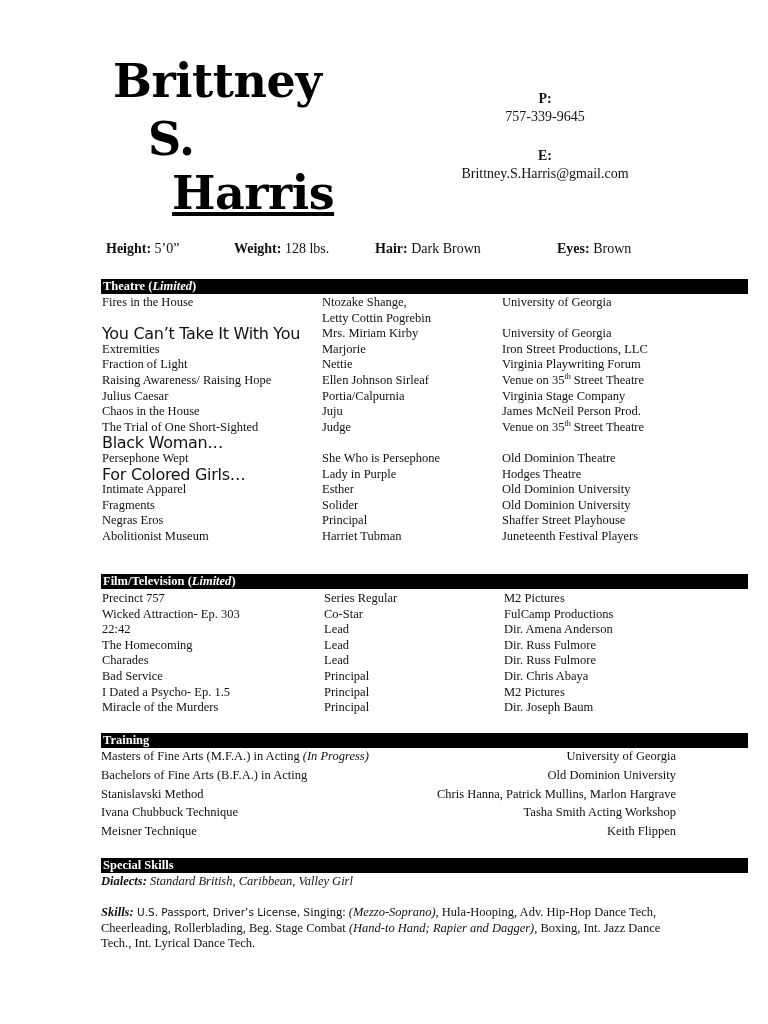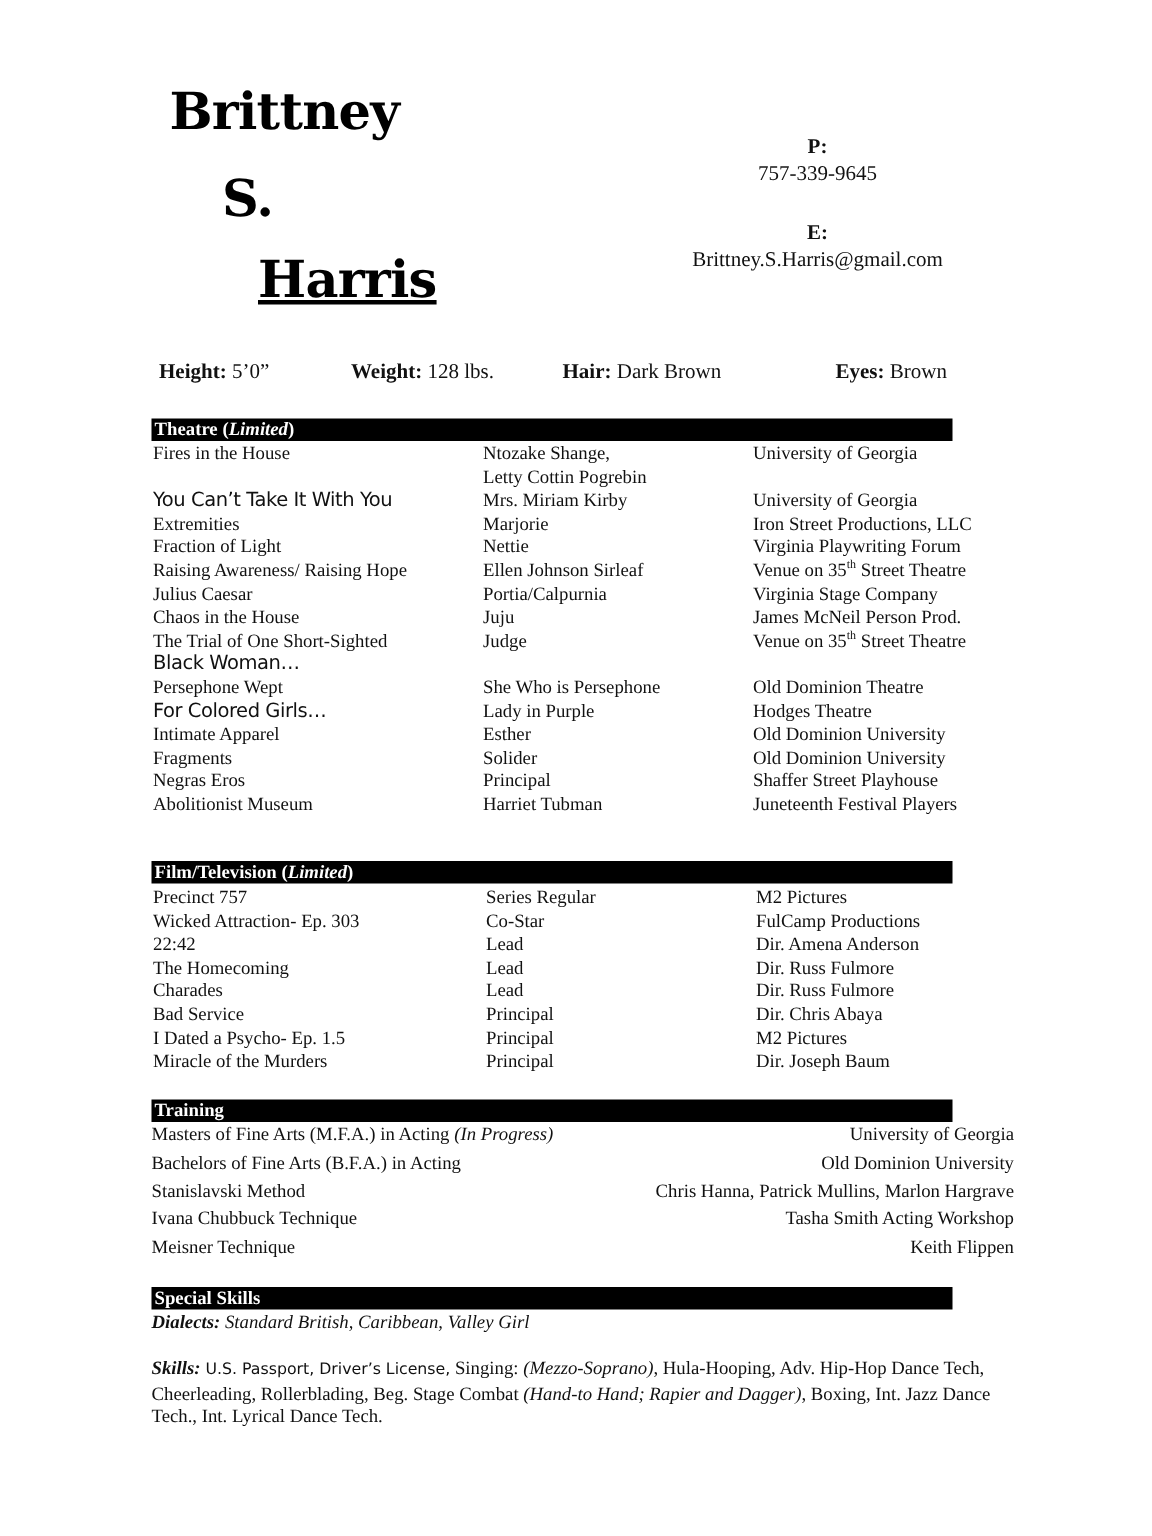--- a/index.html
+++ b/index.html
@@ -1,45 +1,45 @@
 <!DOCTYPE html>
 <html><head>
 <meta charset="utf-8">
 <style>
   * { box-sizing: border-box; margin: 0; padding: 0; }
   html, body { width: 768px; height: 1024px; background: #ffffff; overflow: hidden; }
   body { font-family: "Liberation Serif", "DejaVu Serif", serif; color: #111; position: relative; font-size: 12.5px; }
 
-  .name-line { position: absolute; font-family: "DejaVu Serif", "Liberation Serif", serif; font-weight: bold; font-size: 34px; letter-spacing: -0.5px; line-height: 1; color: #000; }
+  .name-line { position: absolute; font-family: "DejaVu Serif", "Liberation Serif", serif; font-weight: bold; font-size: 46px; letter-spacing: -0.5px; line-height: 1; color: #000; }
   .name-first { left: 113px; top: 58px; }
   .name-middle { left: 148px; top: 116px; }
   .name-last { left: 172px; top: 170px; text-decoration: underline; }
 
   .contact { position: absolute; left: 430px; width: 230px; text-align: center; font-size: 14px; line-height: 18px; }
   .contact .lbl { font-weight: bold; display: block; }
   .contact-phone { top: 90px; }
   .contact-email { top: 147px; }
 
   .stats { position: absolute; top: 241px; left: 0; width: 768px; height: 20px; font-size: 14px; }
   .stat { position: absolute; white-space: nowrap; }
   .stat b { font-weight: bold; }
   .stat-height { left: 106px; }
   .stat-weight { left: 234px; }
   .stat-hair { left: 375px; }
   .stat-eyes { left: 557px; }
 
-  .section-bar { position: absolute; left: 101px; width: 534px; height: 15px; background: #000; color: #fff; font-weight: bold; font-size: 12.5px; line-height: 15px; padding-left: 2px; }
+  .section-bar { position: absolute; left: 101px; width: 647px; height: 15px; background: #000; color: #fff; font-weight: bold; font-size: 12.5px; line-height: 15px; padding-left: 2px; }
   .section-bar i { font-style: italic; }
 
   .rows { position: absolute; left: 101px; width: 583px; }
   .row { position: relative; height: 15.6px; line-height: 15.6px; white-space: nowrap; font-size: 12.5px; }
   .row .c1 { position: absolute; left: 1px; }
   .row .c2 { position: absolute; left: 221px; }
   .row .c3 { position: absolute; left: 401px; }
-  .row.alt-font .c1 { font-family: "DejaVu Sans", sans-serif; font-size: 13px; letter-spacing: -0.3px; }
+  .row.alt-font .c1 { font-family: "DejaVu Sans", sans-serif; font-size: 16px; letter-spacing: -0.3px; }
   sup { font-size: 8px; line-height: 0; vertical-align: super; }
 
   .film .row .c2 { left: 223px; }
   .film .row .c3 { left: 403px; }
 
   .training .row { height: 18.8px; line-height: 18.8px; }
   .training .row .c1 { left: 0; }
   .training .row .c3 { left: auto; right: 8px; }
 
   .skills { position: absolute; left: 101px; width: 583px; font-size: 12.5px; line-height: 15.6px; }

